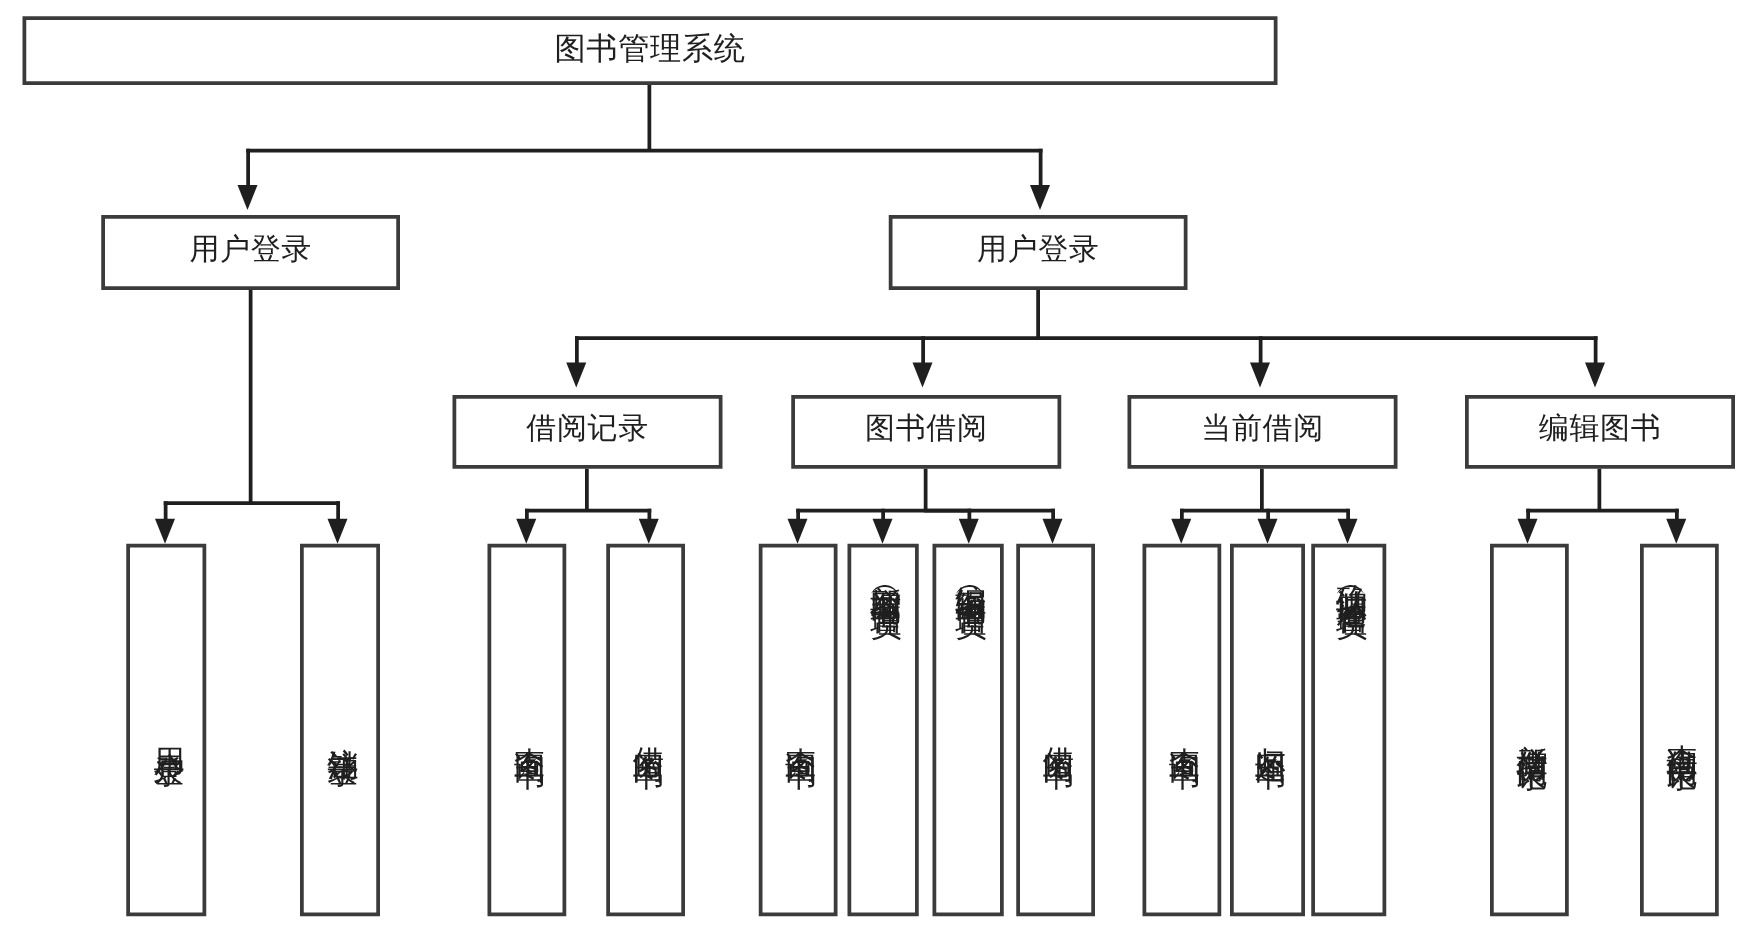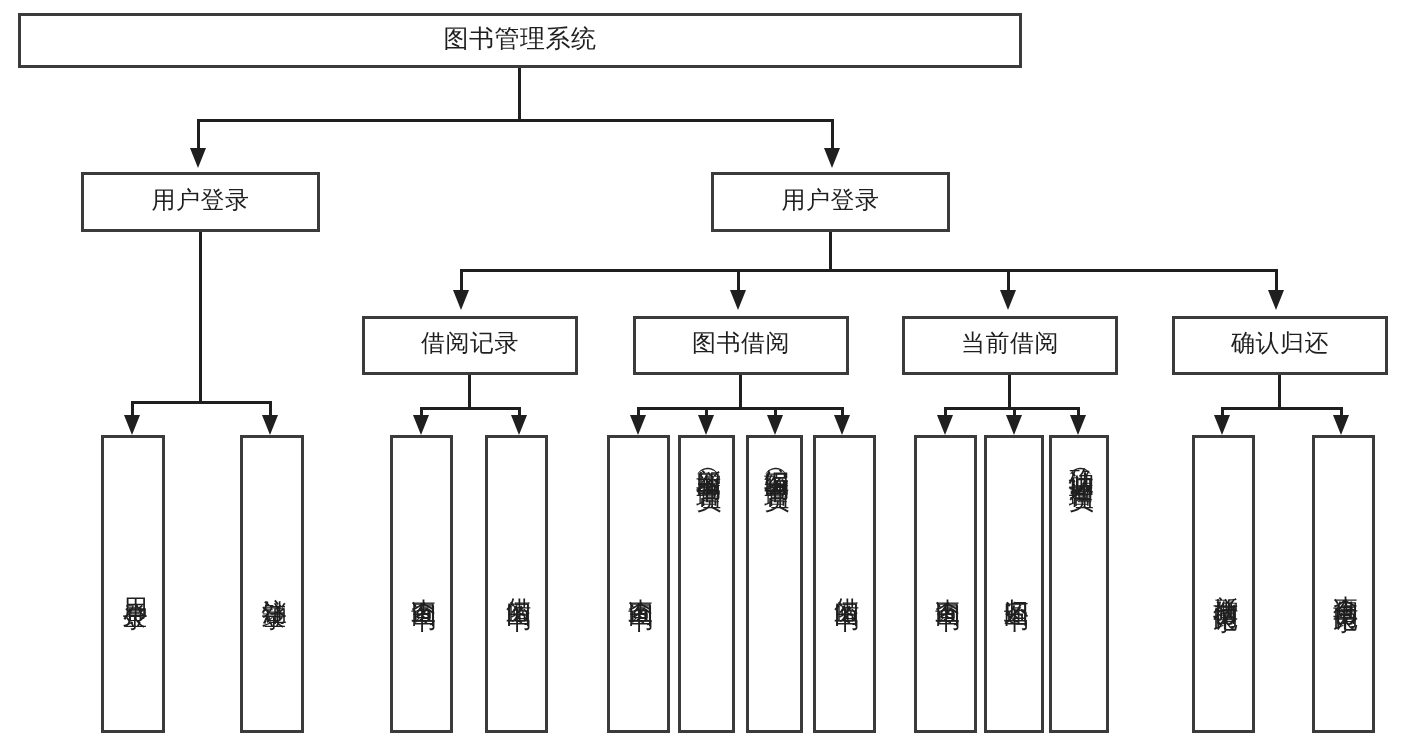--- a/index.html
+++ b/index.html
@@ -132,21 +132,21 @@
   <div class="node lvl3" style="left:362px; top:316px; width:216px; height:59px;">
     <span class="label">借阅记录</span>
   </div>
   <div class="node lvl3" style="left:633px; top:316px; width:216px; height:59px;">
     <span class="label">图书借阅</span>
   </div>
   <div class="node lvl3" style="left:902px; top:316px; width:216px; height:59px;">
     <span class="label">当前借阅</span>
   </div>
   <div class="node lvl3" style="left:1172px; top:316px; width:216px; height:59px;">
-    <span class="label">确认归还</span>
+    <span class="label">编辑图书</span>
   </div>
 
   <div class="ln v" style="left:468px; top:375px; width:3px; height:34px;"></div>
   <div class="ln h" style="left:420px; top:407px; width:101px; height:3px;"></div>
   <div class="ln v" style="left:420px; top:407px; width:3px; height:14px;"></div>
   <div class="arrow" style="left:413px; top:415px;"></div>
   <div class="ln v" style="left:518px; top:407px; width:3px; height:14px;"></div>
   <div class="arrow" style="left:511px; top:415px;"></div>
 
   <div class="ln v" style="left:739px; top:375px; width:3px; height:34px;"></div>

